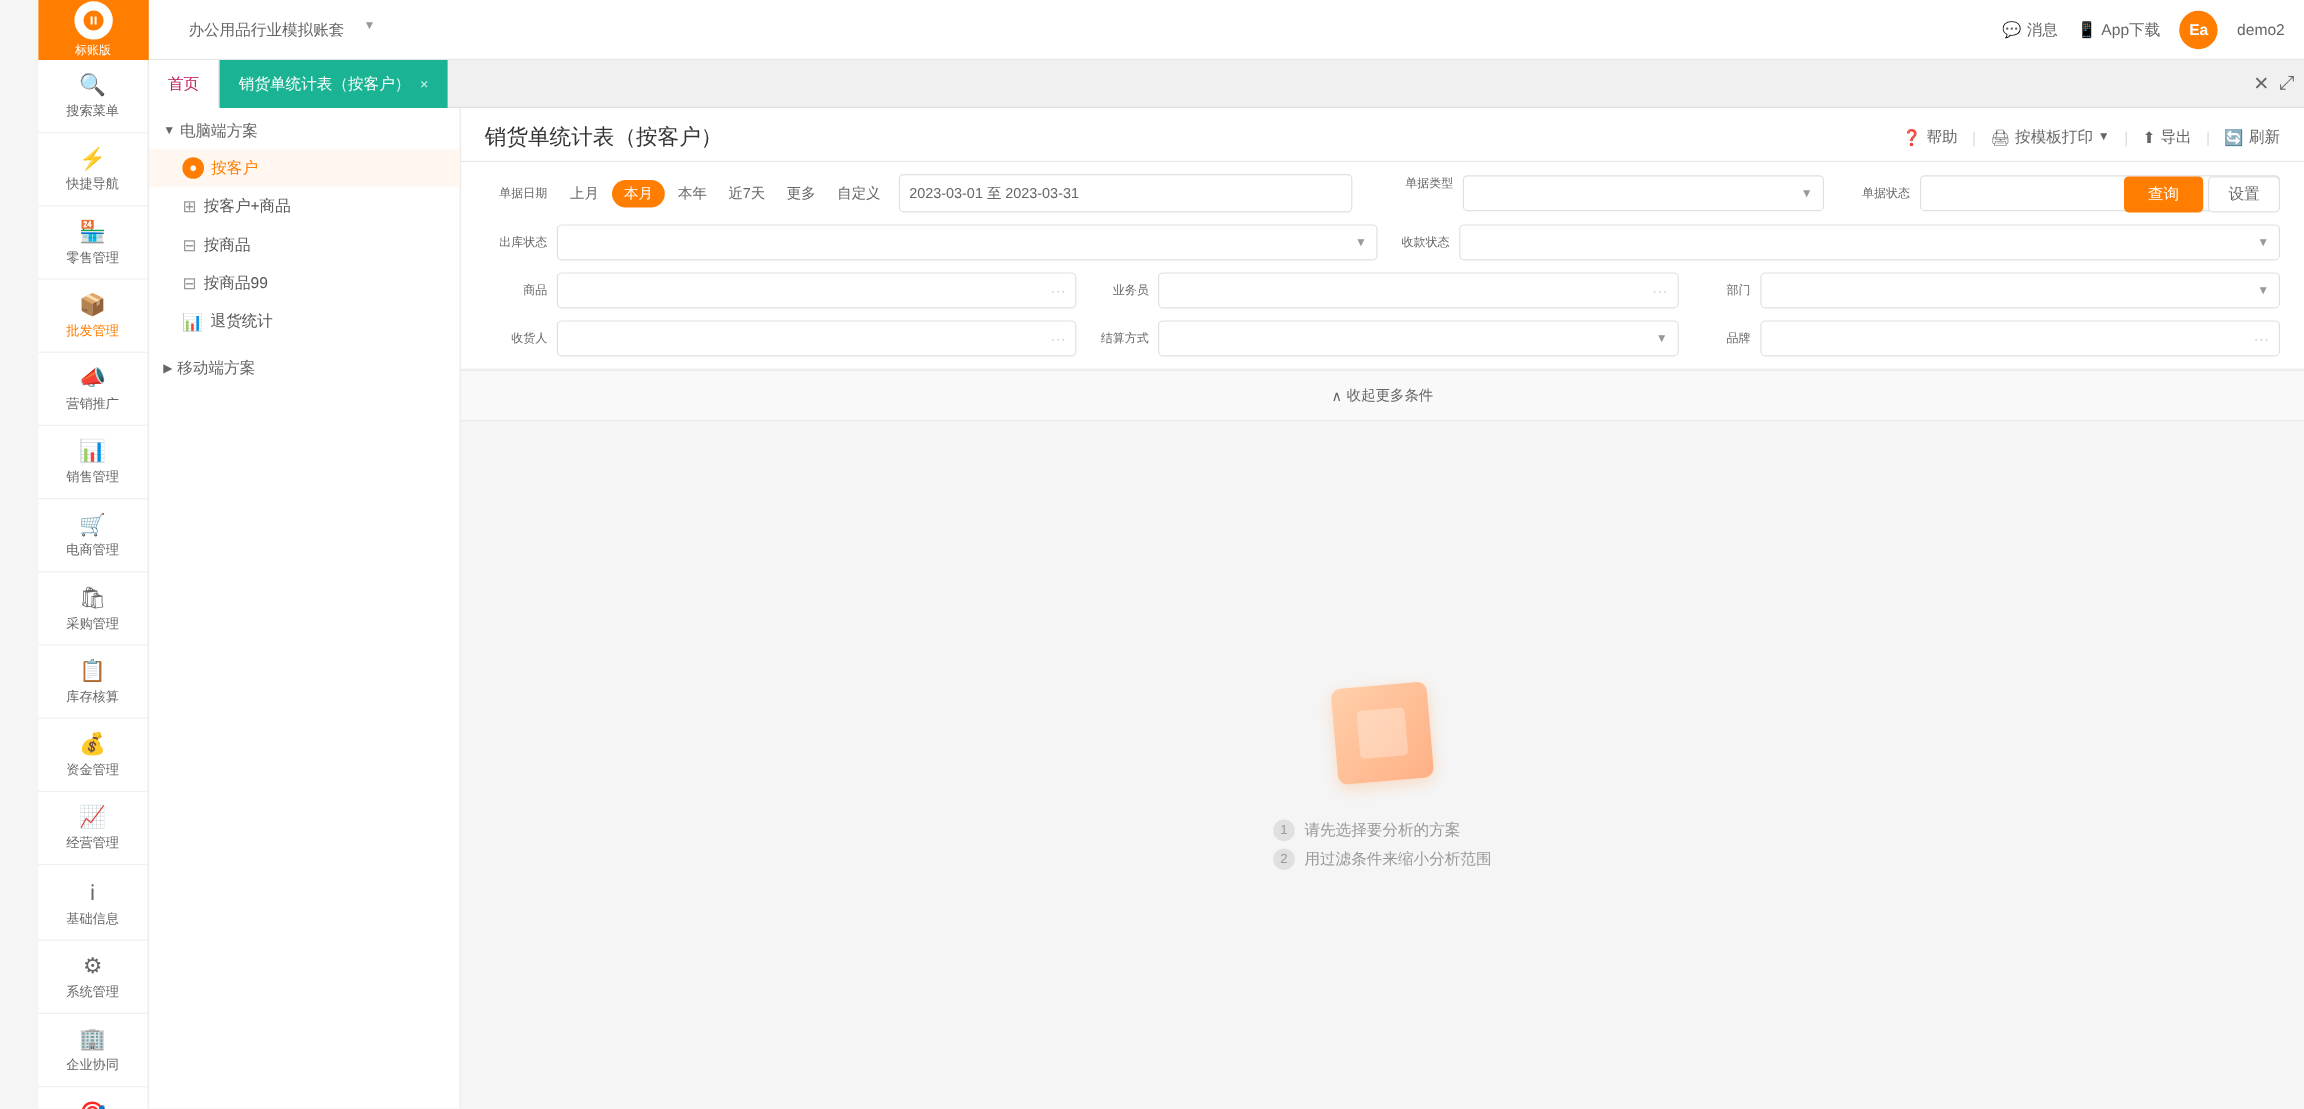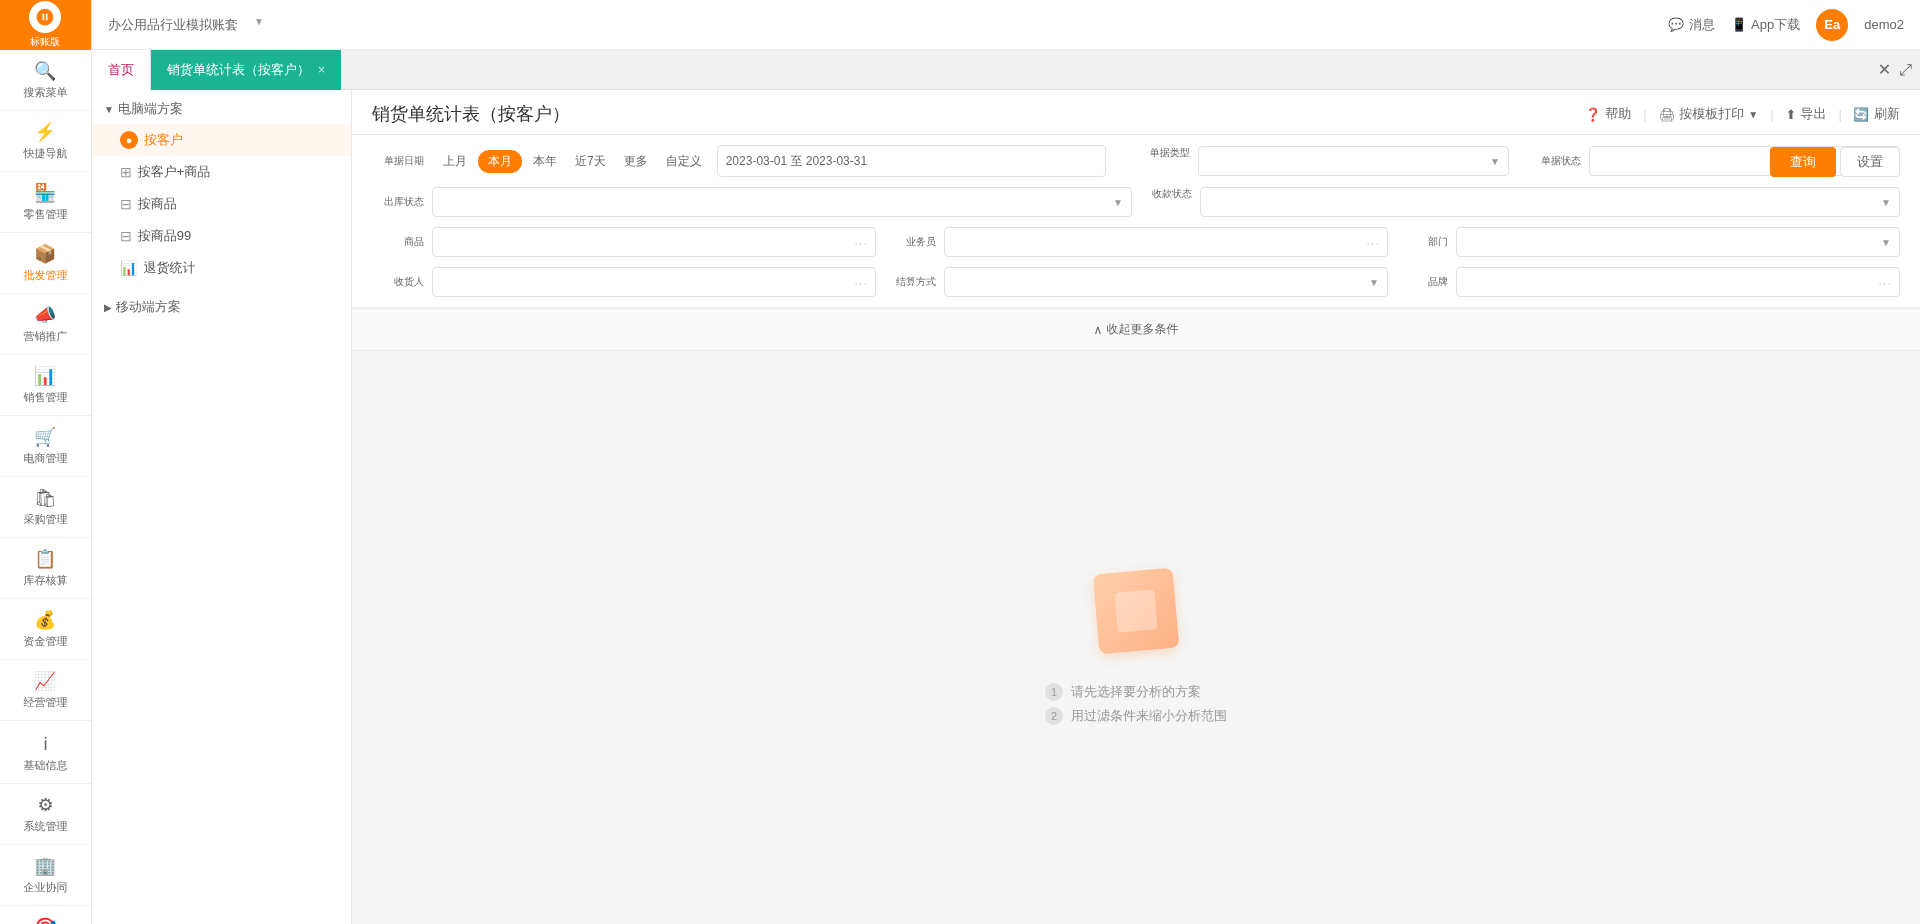--- a/index.html
+++ b/index.html
@@ -1,36 +1,36 @@
 <!DOCTYPE html>
 <html><head>
   <meta charset="utf-8">
   <style>
     * { margin: 0; padding: 0; box-sizing: border-box; }
     body { font-family: 'Microsoft YaHei', Arial, sans-serif; font-size: 13px; background: #f5f5f5; color: #333; width: 1920px; height: 924px; overflow: hidden; display: flex; }
 
     
-    .sidebar { width: 92px; background: #fff; border-right: 1px solid #e8e8e8; display: flex; flex-direction: column; align-items: flex-end; height: 924px; flex-shrink: 0; }
+    .sidebar { width: 92px; background: #fff; border-right: 1px solid #e8e8e8; display: flex; flex-direction: column; align-items: center; height: 924px; flex-shrink: 0; margin-left: 32px; }
     .logo-area { width: 92px; height: 50px; background: #ff7d00; display: flex; flex-direction: column; align-items: center; justify-content: center; flex-shrink: 0; }
     .logo-icon { width: 32px; height: 32px; background: #fff; border-radius: 50%; display: flex; align-items: center; justify-content: center; }
     .logo-icon svg { width: 20px; height: 20px; }
     .logo-text { color: #fff; font-size: 10px; margin-top: 2px; }
     .sidebar-nav { display: flex; flex-direction: column; width: 100%; overflow-y: auto; flex: 1; }
     .sidebar-item { display: flex; flex-direction: column; align-items: center; padding: 10px 4px; cursor: pointer; color: #666; font-size: 12px; border-bottom: 1px solid #f0f0f0; }
     .sidebar-item.active { color: #ff7d00; }
     .sidebar-item-icon { font-size: 18px; margin-bottom: 3px; }
     .sidebar-item-label { font-size: 11px; text-align: center; }
 
     
     .main-area { flex: 1; display: flex; flex-direction: column; height: 924px; overflow: hidden; }
 
     
     .top-header { height: 50px; background: #fff; display: flex; align-items: center; padding: 0 16px; border-bottom: 1px solid #e8e8e8; justify-content: space-between; flex-shrink: 0; }
     .header-left { display: flex; align-items: center; gap: 8px; }
-    .app-selector { display: flex; gap: 16px; color: #666; font-size: 13px; cursor: pointer; }
+    .app-selector { display: flex; gap: 16px; color: #666; font-size: 13px; cursor: pointer; margin-left: 17px; }
     .app-selector-arrow { font-size: 10px; color: #999; }
     .header-right { display: flex; align-items: center; gap: 16px; }
     .header-btn { display: flex; align-items: center; gap: 4px; color: #666; font-size: 13px; cursor: pointer; }
     .user-avatar { width: 32px; height: 32px; border-radius: 50%; background: #ff7d00; color: #fff; display: flex; align-items: center; justify-content: center; font-size: 13px; font-weight: bold; }
 
     
     .tab-bar { height: 40px; background: #f0f0f0; display: flex; align-items: center; flex-shrink: 0; border-bottom: 1px solid #e0e0e0; }
     .tab-home { padding: 0 16px; height: 40px; display: flex; align-items: center; background: #fff; color: #be185d; font-size: 13px; cursor: pointer; border-right: 1px solid #e0e0e0; }
     .tab-active { padding: 0 16px; height: 40px; display: flex; align-items: center; gap: 8px; background: #1ab394; color: #fff; font-size: 13px; cursor: pointer; }
     .tab-close { cursor: pointer; font-size: 12px; color: rgba(255,255,255,0.8); }
@@ -301,21 +301,21 @@
         </div>
 
         <div style="display:flex;align-items:center;margin-bottom:10px;gap:8px;">
           <div style="flex:1;display:flex;align-items:center;gap:8px;">
             <span class="field-label">出库状态</span>
             <div class="field-control" style="flex:1;">
               <span></span>
               <span style="color:#999;font-size:10px;">▼</span>
             </div>
           </div>
-          <div style="flex:1;display:flex;align-items:flex-start;gap:8px;">
+          <div style="flex:1;display:flex;align-items:center;gap:8px;">
             <span class="field-label">收款状态</span>
             <div class="field-control" style="flex:1;">
               <span></span>
               <span style="color:#999;font-size:10px;">▼</span>
             </div>
           </div>
         </div>
 
         <div style="display:flex;align-items:center;margin-bottom:10px;gap:8px;">
           <div style="flex:1;display:flex;align-items:center;gap:8px;">

